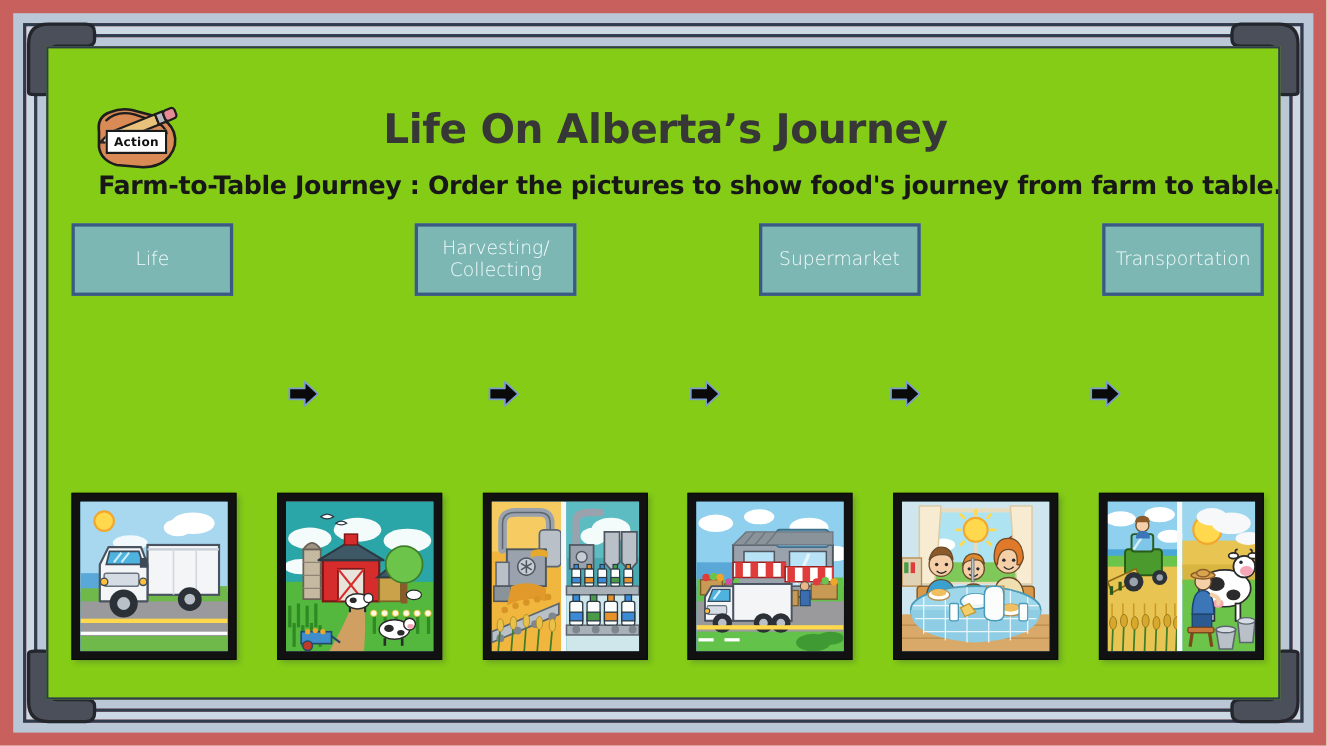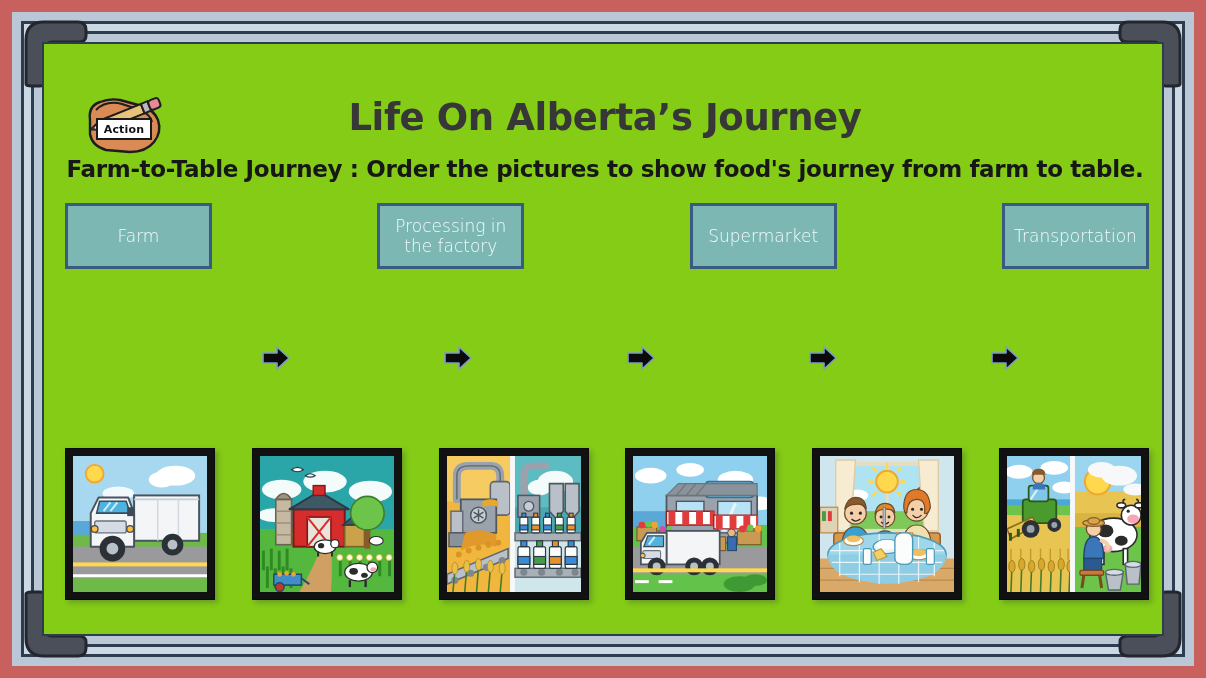--- a/index.html
+++ b/index.html
@@ -116,21 +116,21 @@
     font-size: 37px;
     font-weight: bold;
     color: #373737;
     letter-spacing: -0.4px;
   }
   .subtitle {
     position: absolute;
     left: 0;
     top: 112px;
     width: 1122px;
-    text-align: center;
+    text-align: right;
     font-family: "DejaVu Sans", sans-serif;
     font-size: 23px;
     font-weight: bold;
     color: #171717;
     letter-spacing: -0.35px;
     white-space: nowrap;
   }
 
   
   .label-row {
@@ -254,22 +254,22 @@
           <rect x="71" y="28" width="11" height="10" rx="3" fill="#e88a96" stroke="#1d1d1d" stroke-width="2"></rect>
         </g>
       </svg>
     </div>
     <div class="action-label">Action</div>
 
     <div class="title">Life On Alberta’s Journey</div>
     <div class="subtitle">Farm-to-Table Journey : Order the pictures to show food's journey from farm to table.</div>
 
     <div class="label-row">
-      <div class="label-box">Farm</div>
-      <div class="label-box">Processing in<br>the factory</div>
+      <div class="label-box">Life</div>
+      <div class="label-box">Harvesting/<br>Collecting</div>
       <div class="label-box">Supermarket</div>
       <div class="label-box">Transportation</div>
     </div>
 
     <div class="arrow-row">
       <div class="arrow" style="left:196px;">
         <svg viewBox="0 0 30 28" width="30" height="28">
           <path d="M2 9 L16 9 L16 3 L28 14 L16 25 L16 19 L2 19 Z" fill="#0a0a0a" stroke="#7d9ccb" stroke-width="1.6" stroke-linejoin="round"></path>
         </svg>
       </div>

